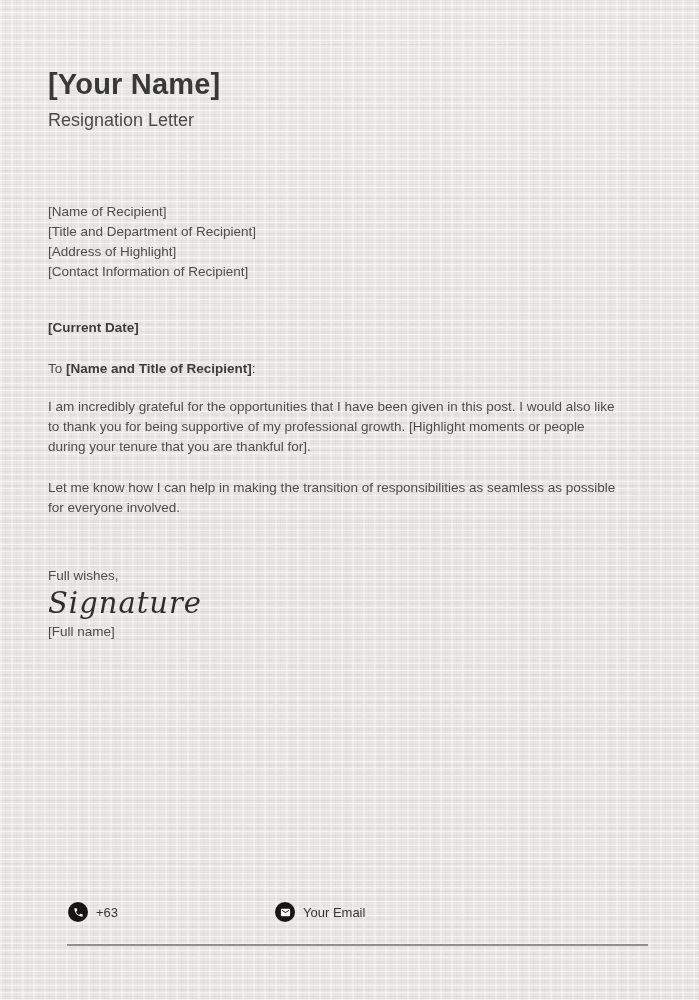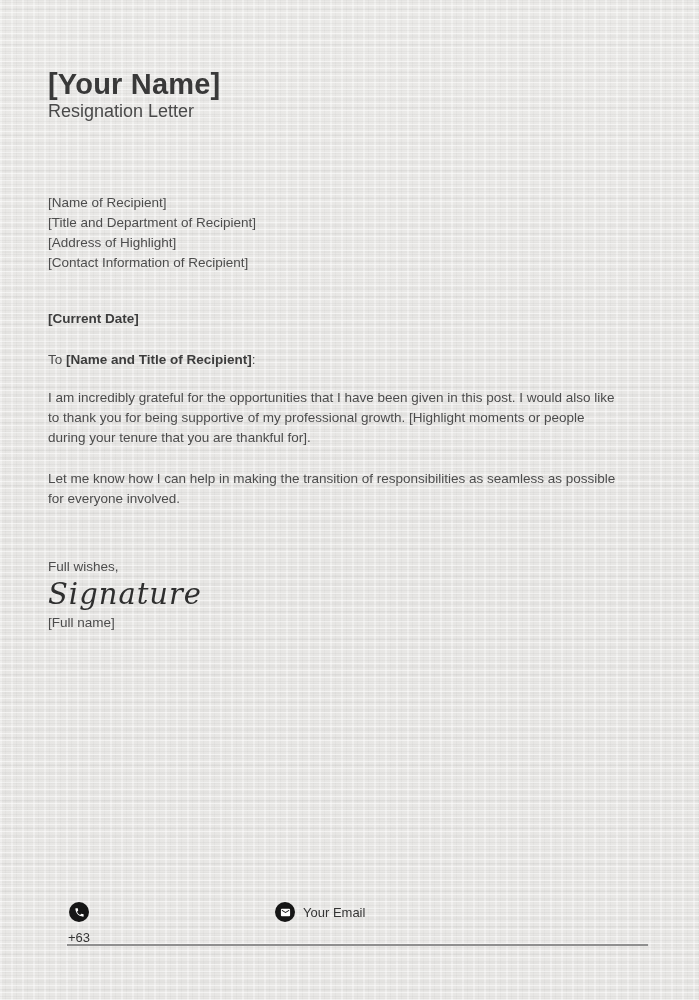--- a/index.html
+++ b/index.html
@@ -41,21 +41,21 @@
   .page-title {
     padding-top: 68px;
     font-size: 29px;
     font-weight: 700;
     line-height: 1.15;
     color: #393939;
     letter-spacing: 0.2px;
   }
 
   .subtitle {
-    margin-top: 0;
+    margin-top: 9px;
     font-size: 18px;
     color: #4a4a4a;
   }
 
   .recipient-block {
     margin-top: 71px;
     font-size: 13.5px;
     line-height: 20px;
     color: #4d4d4d;
   }
@@ -104,21 +104,21 @@
 
   .contact {
     position: absolute;
     top: 902px;
     display: flex;
     align-items: center;
     gap: 8px;
     font-size: 13px;
     color: #343434;
   }
-  .contact.phone { left: 68px; flex-direction: column; }
+  .contact.phone { left: 68px; }
   .contact.email { left: 275px; }
 
   .icon-circle {
     width: 20px;
     height: 20px;
     border-radius: 50%;
     background: #161616;
     display: inline-flex;
     align-items: center;
     justify-content: center;

